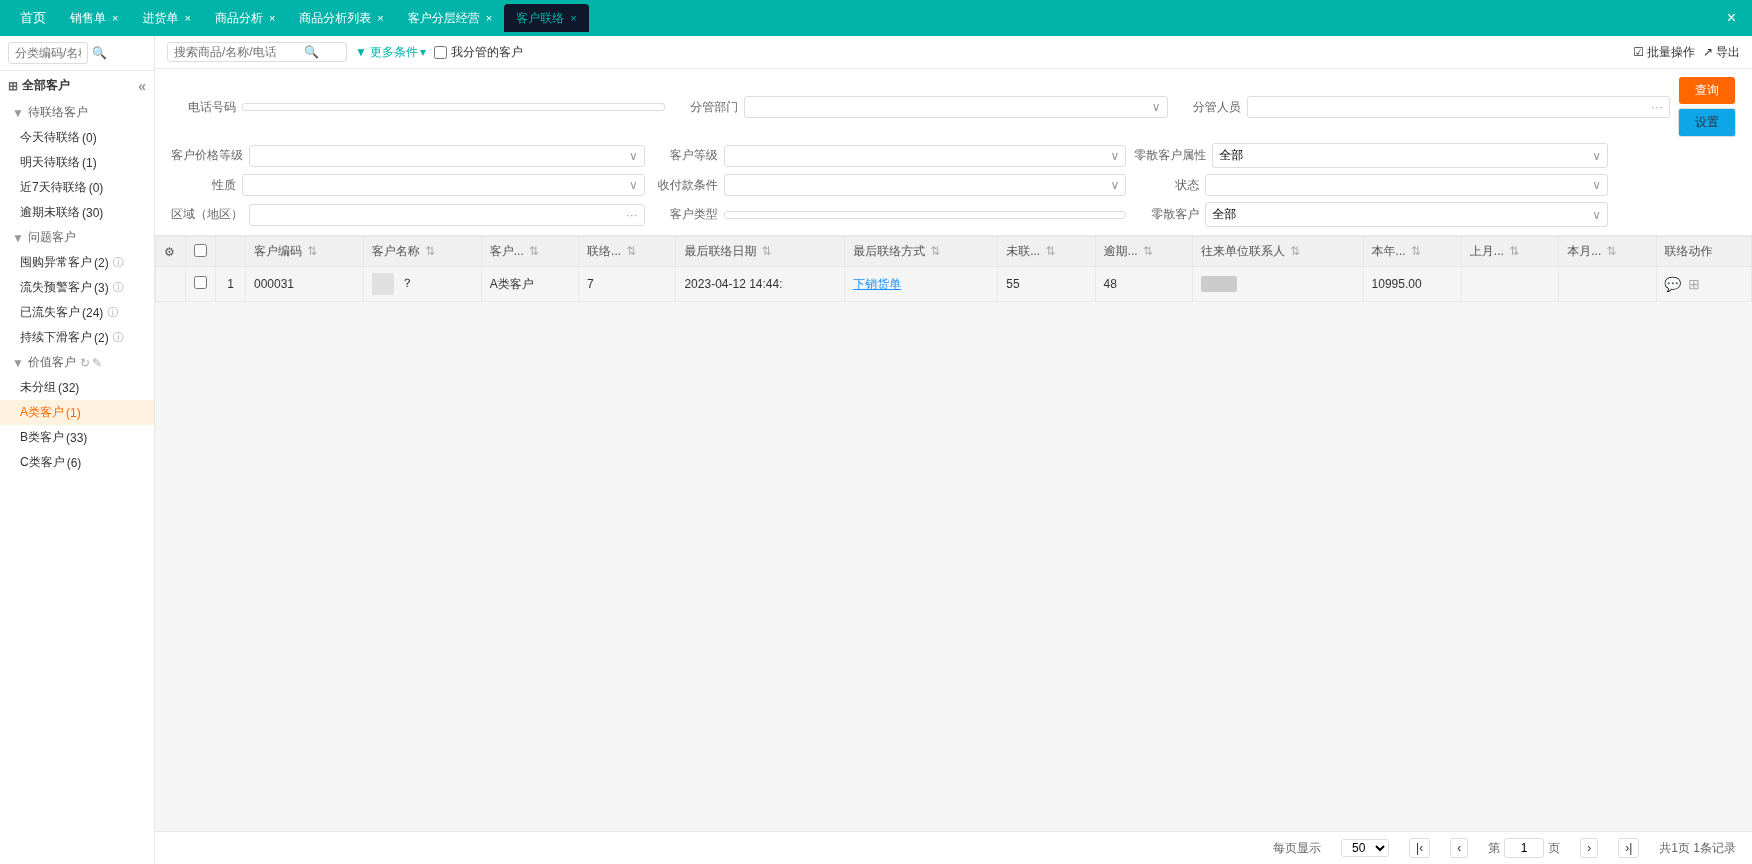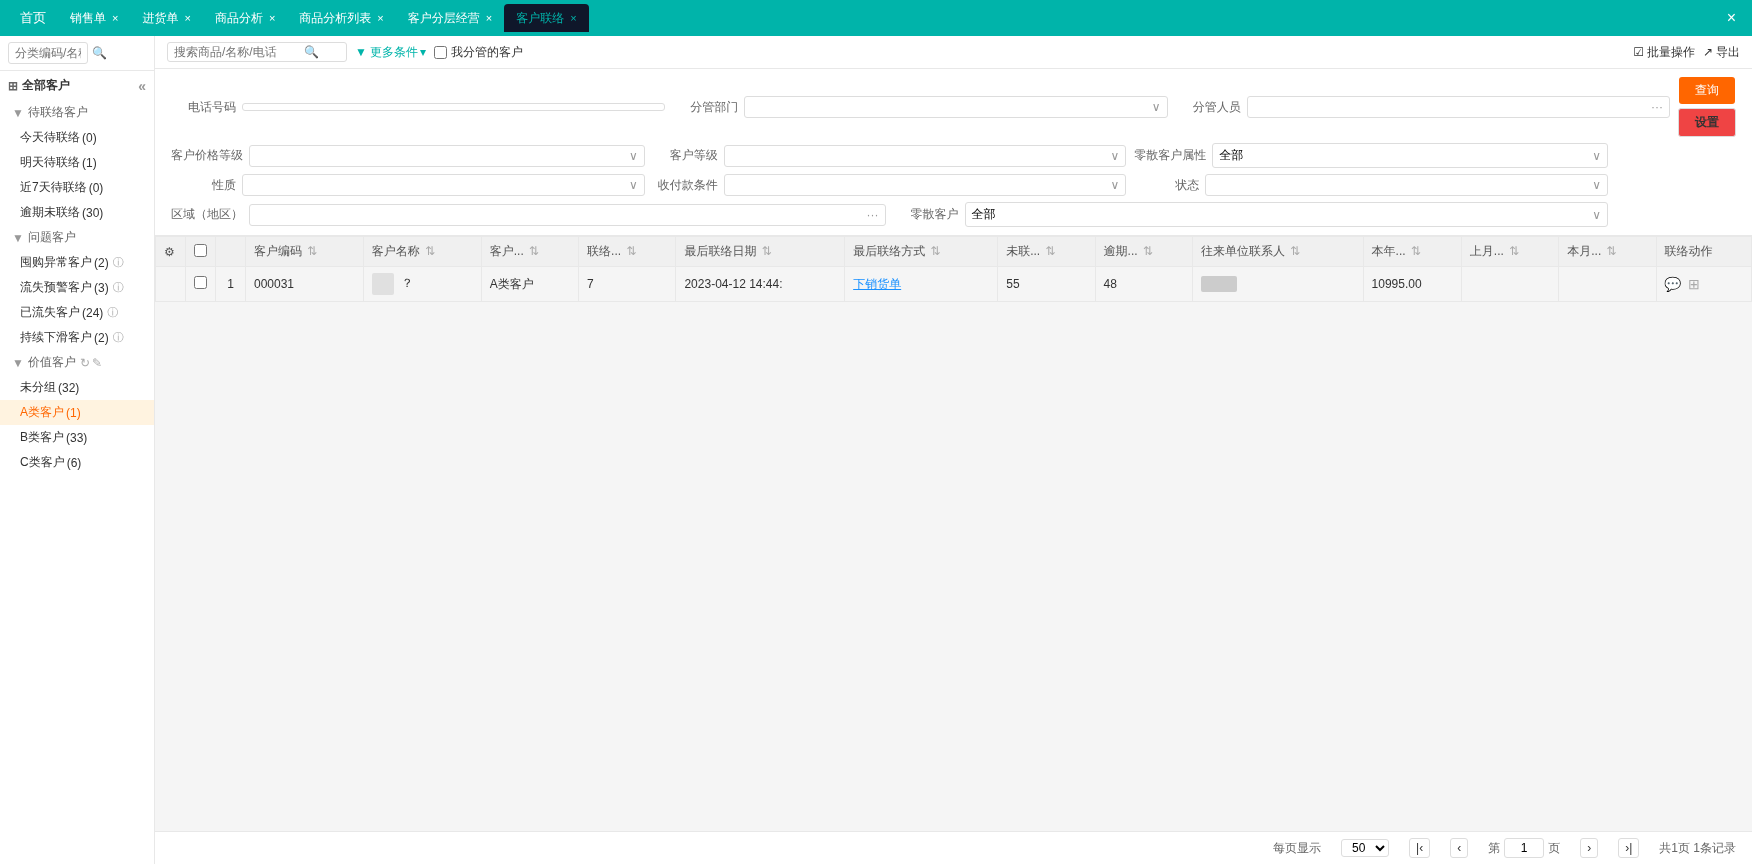--- a/index.html
+++ b/index.html
@@ -98,22 +98,22 @@
       flex: 1; display: flex; align-items: center; border: 1px solid #ddd; border-radius: 3px;
       padding: 3px 6px; background: #fff; cursor: pointer; position: relative;
     }
     .filter-select .chevron { margin-left: auto; color: #999; }
     .filter-select .dots { margin-left: auto; color: #999; }
     .query-btn {
       background: #ff6600; color: #fff; border: none; border-radius: 3px;
       padding: 5px 16px; cursor: pointer; font-size: 12px; white-space: nowrap;
     }
     .settings-btn {
-      background: #ef4444; color: #333; border: 1px solid #ddd; border-radius: 3px;
-      padding: 5px 16px; cursor: pointer; font-size: 12px; white-space: nowrap; margin-top: 4px; font-weight: bold;
+      background: #0ea5e9; color: #333; border: 1px solid #ddd; border-radius: 3px;
+      padding: 5px 16px; cursor: pointer; font-size: 12px; white-space: nowrap; margin-top: 4px;
     }
     .query-settings-wrap { display: flex; flex-direction: column; align-items: center; }
     table { width: 100%; border-collapse: collapse; }
     thead tr { background: #f0f0f0; }
     th {
       border: 1px solid #e8e8e8; padding: 6px 8px; text-align: left; color: #555;
       font-weight: normal; white-space: nowrap; font-size: 12px;
     }
     th .sort-icon { color: #aaa; margin-left: 2px; }
     td {
@@ -377,20 +377,26 @@
         </div>
         <div style="width:120px;"></div>
       </div>
 
       <div class="filter-row">
         <div class="filter-cell">
           <span class="filter-label">区域（地区）</span>
           <div class="filter-select" style="min-width:200px;">
             <span></span>
             <span class="dots">···</span>
+          </div>
+        </div>
+        <div class="filter-cell">
+          <span class="filter-label">客户类型</span>
+          <div class="filter-select" style="min-width:200px;">
+            <span></span>
           </div>
         </div>
         <div class="filter-cell">
           <span class="filter-label">零散客户</span>
           <div class="filter-select" style="min-width:200px;">
             <span>全部</span>
             <span class="chevron">∨</span>
           </div>
         </div>
         <div style="width:120px;"></div>

